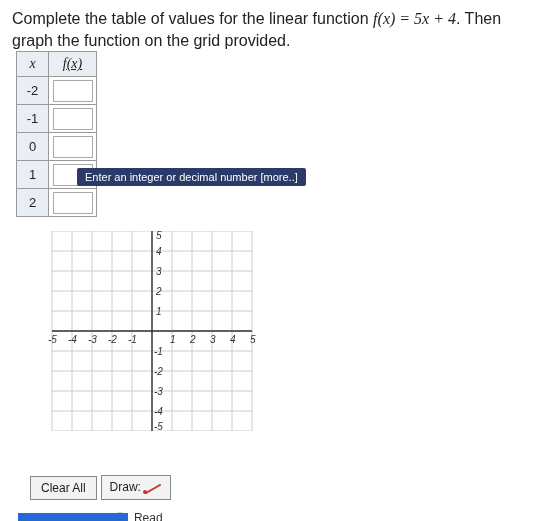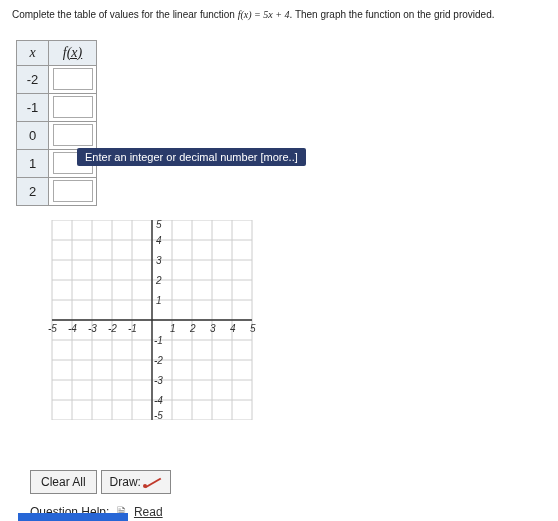--- a/index.html
+++ b/index.html
@@ -7,54 +7,54 @@
   width: 558px;
   height: 521px;
   background: #fff;
   font-family: Arial, sans-serif;
   font-size: 14px;
   color: #222;
   overflow: hidden;
   position: relative;
   padding: 8px 12px;
 }
-.prompt { font-size: 10px; line-height: 1.35; margin-bottom: 18px; }
+.prompt { font-size: 16px; line-height: 1.35; }
 .math { font-family: 'Times New Roman', serif; font-style: italic; }
 .table-wrap { margin: 0 0 14px 4px; }
 table { border-collapse: collapse; background: #e8eef3; }
 th, td { border: 1px solid #999; text-align: center; padding: 0; }
 th { background: #e8eef3; font-weight: normal; font-family: 'Times New Roman', serif; padding: 4px 10px; font-size: 14px; }
 th.x { width: 32px; font-style: italic; }
 th.fx { width: 48px; margin-top: 22px; }
 th.fx .math { text-decoration: underline; }
 td.xcell { width: 32px; height: 28px; font-size: 13px; }
 td.inpcell { width: 48px; height: 28px; background: #fff; }
 .inp {
   width: 40px; height: 22px; border: 1px solid #aaa;
   background: #fff; font-size: 13px; text-align: left;
   padding: 0 2px;
 }
 .tooltip {
   position: absolute;
-  left: 77px; top: 148px;
+  left: 77px; top: 168px;
   background: #2a3b6a;
   color: #fff;
   font-size: 11px;
   padding: 3px 8px;
   white-space: nowrap;
   z-index: 10;
   border-radius: 2px;
 }
 .graph-area {
   margin: 10px 0 6px 10px;
   width: 300px; height: 230px;
   position: relative;
 }
 .graph-area svg { display: block; }
-.controls { margin: 20px 0 0 18px; }
+.controls { margin: 14px 0 0 18px; }
 .btn {
   display: inline-block;
   border: 1px solid #888;
   background: #f3f3f3;
   font-size: 12px;
   padding: 4px 10px;
   cursor: pointer;
   vertical-align: middle;
 }
 .btn.draw { padding: 4px 8px; }

